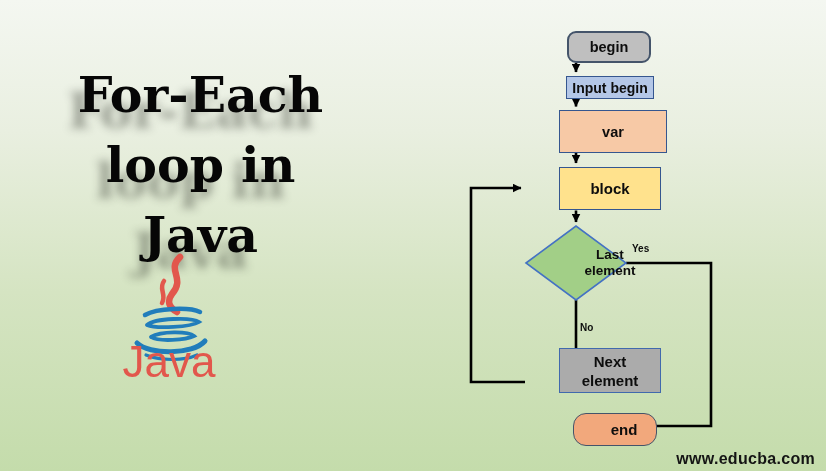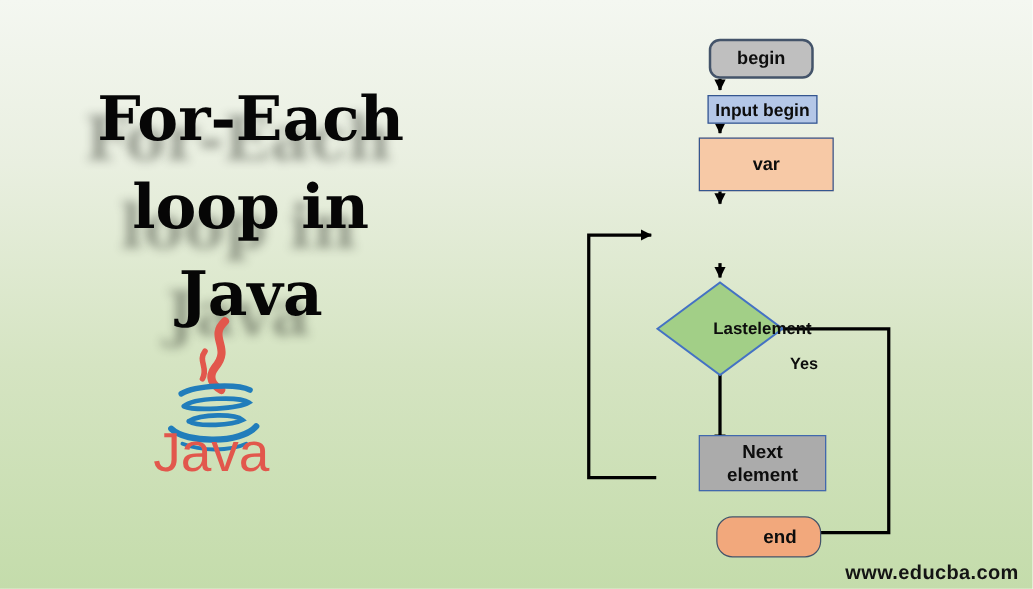--- a/index.html
+++ b/index.html
@@ -30,27 +30,27 @@
   }
   .node-begin{left:533px;top:31px;width:84px;height:32px;background:#bfbfbf;
     border:2px solid #44546a;border-radius:9px;font-size:14.5px;}
   .node-input{left:532px;top:76px;width:88px;height:23px;background:#b4c7e7;
     border:1.5px solid #35568f;font-size:14px;}
   .node-var{left:525px;top:110px;width:108px;height:43px;background:#f7c9a6;
     border:1.5px solid #35568f;font-size:14.5px;}
   .node-block{left:525px;top:167px;width:102px;height:43px;background:#ffe28d;
     border:1.5px solid #35568f;font-size:15px;}
   .node-decision-label{left:526px;top:233px;width:100px;height:60px;
-    font-size:13.5px;line-height:16px;background:transparent;border:none;}
+    flex-direction:column;font-size:13.5px;line-height:16px;background:transparent;border:none;}
   .node-next{left:525px;top:348px;width:102px;height:45px;background:#ababab;
     border:1.5px solid #4169ad;flex-direction:column;font-size:15px;line-height:19px;}
   .node-end{left:539px;top:413px;width:84px;height:33px;background:#f2a87c;
     border:1.5px solid #44546a;border-radius:13px;font-size:15px;padding-left:18px;}
   .branch-label{
-    position:absolute;font-weight:700;font-size:13px;color:#0d0d0d;margin-top:40px;
+    position:absolute;font-weight:700;font-size:10px;color:#0d0d0d;
   }
   .label-yes{left:632px;top:243px;}
   .label-no{left:580px;top:322px;}
   
   .footer{
     position:absolute;right:11px;bottom:3px;
     font-weight:700;font-size:16px;color:#141414;letter-spacing:0.3px;
   }
 </style>
 </head>
@@ -102,20 +102,23 @@
   </div>
 
   <div class="node node-input">
     <span>Input begin</span>
   </div>
 
   <div class="node node-var">
     <span>var</span>
   </div>
 
+  <div class="node node-block">
+    <span>block</span>
+  </div>
 
   <div class="node node-decision-label">
     <span>Last</span>
     <span>element</span>
   </div>
 
   <div class="branch-label label-yes">Yes</div>
   <div class="branch-label label-no">No</div>
 
   <div class="node node-next">

